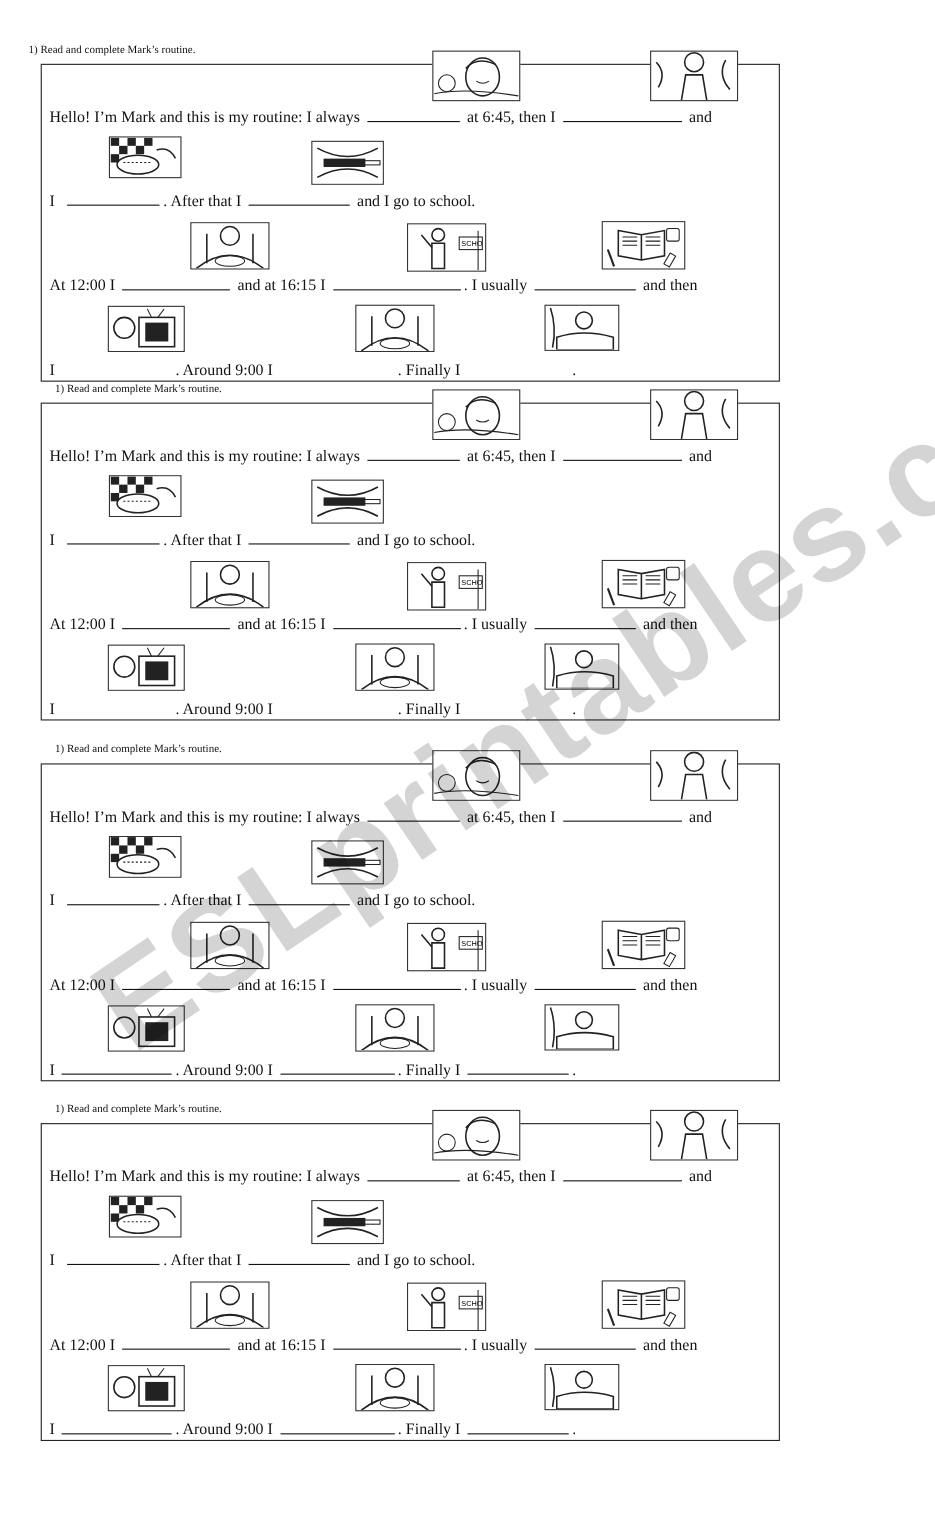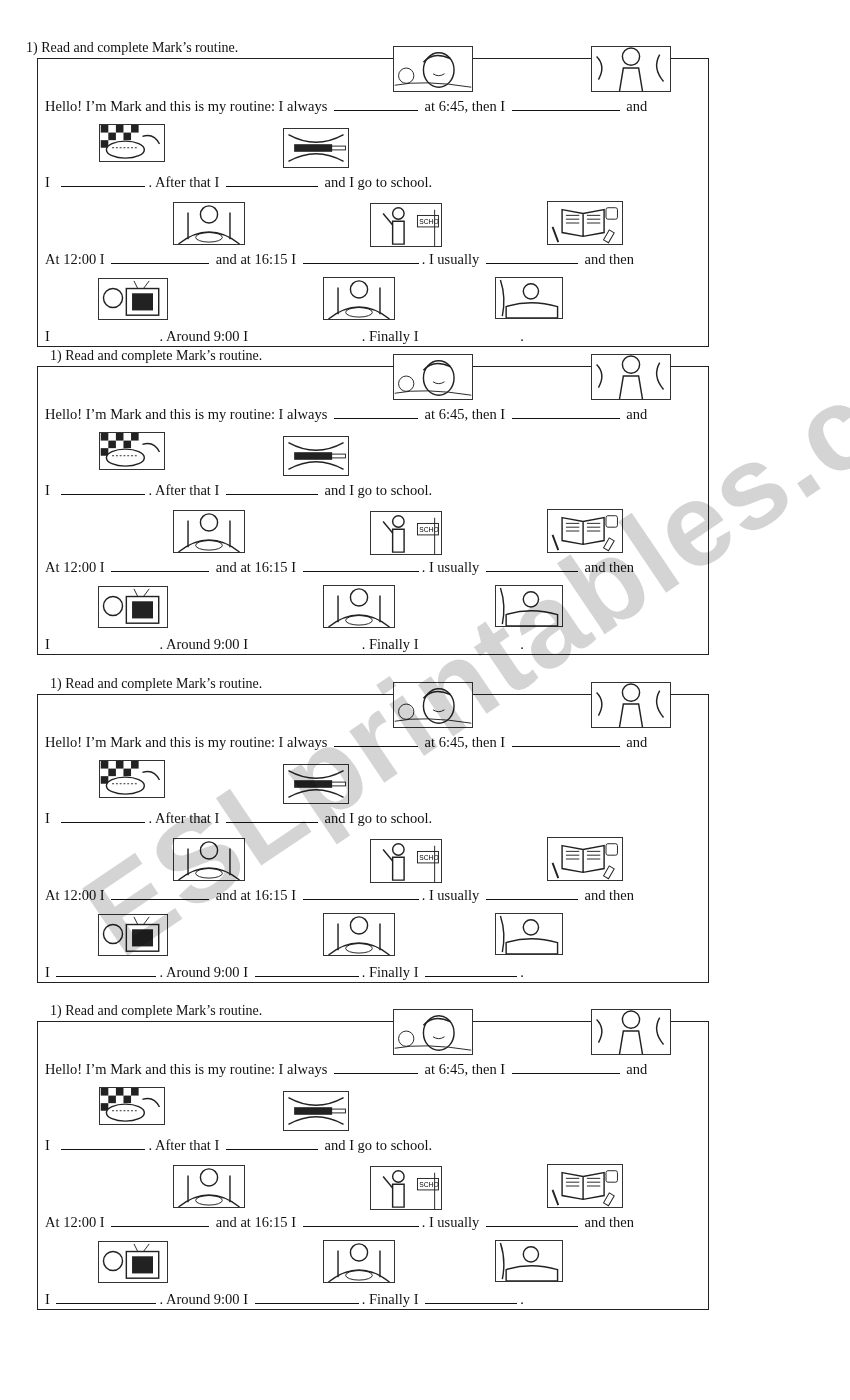--- a/index.html
+++ b/index.html
@@ -1,18 +1,18 @@
 <!DOCTYPE html>
 <html><head>
 <meta charset="utf-8">
 <style>
   html,body{margin:0;padding:0;background:#fff;}
   body{width:850px;height:1400px;position:relative;overflow:hidden;font-family:"Liberation Serif",serif;color:#111;font-size:14.5px;}
   .block{position:absolute;left:0;width:850px;height:320px;}
-  .title{position:absolute;font-size:14px;white-space:nowrap;}
+  .title{position:absolute;font-size:10px;white-space:nowrap;}
   .frame{position:absolute;left:37px;width:672px;border:1px solid #222;box-sizing:border-box;}
   .line{position:absolute;white-space:nowrap;font-size:14.5px;}
   .blank{display:inline-block;border-bottom:1px solid #111;height:12px;vertical-align:baseline;margin:0 3px;}
   .blank.hidden{border-bottom-color:transparent;}
   .pic{position:absolute;border:1.5px solid #333;background:#fff;box-sizing:border-box;overflow:hidden;}
   .pic svg{width:100%;height:100%;display:block;}
   .watermark{position:absolute;left:60px;top:420px;font-family:"Liberation Sans",sans-serif;font-weight:bold;font-size:118px;color:rgba(0,0,0,0.17);transform:rotate(-34deg);transform-origin:left top;white-space:nowrap;letter-spacing:2px;top:870px;}
 </style>
 </head>
 <body>

